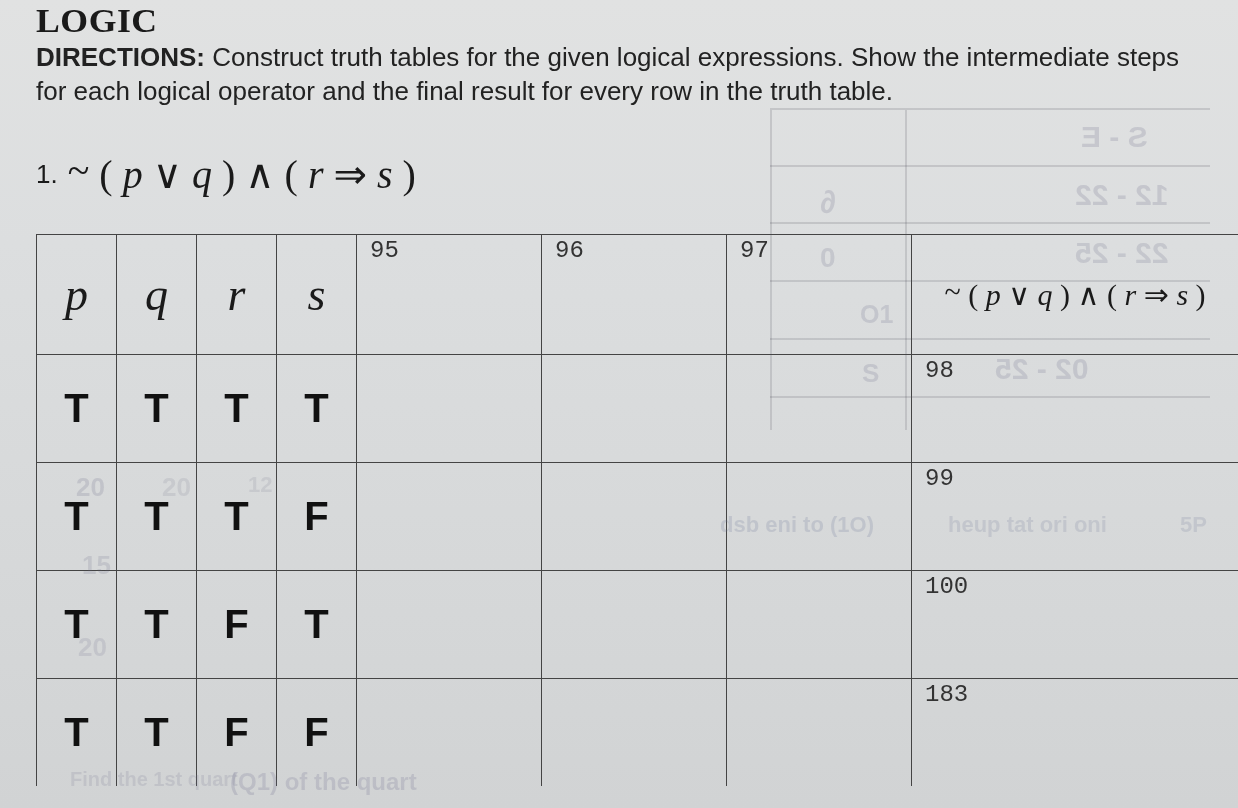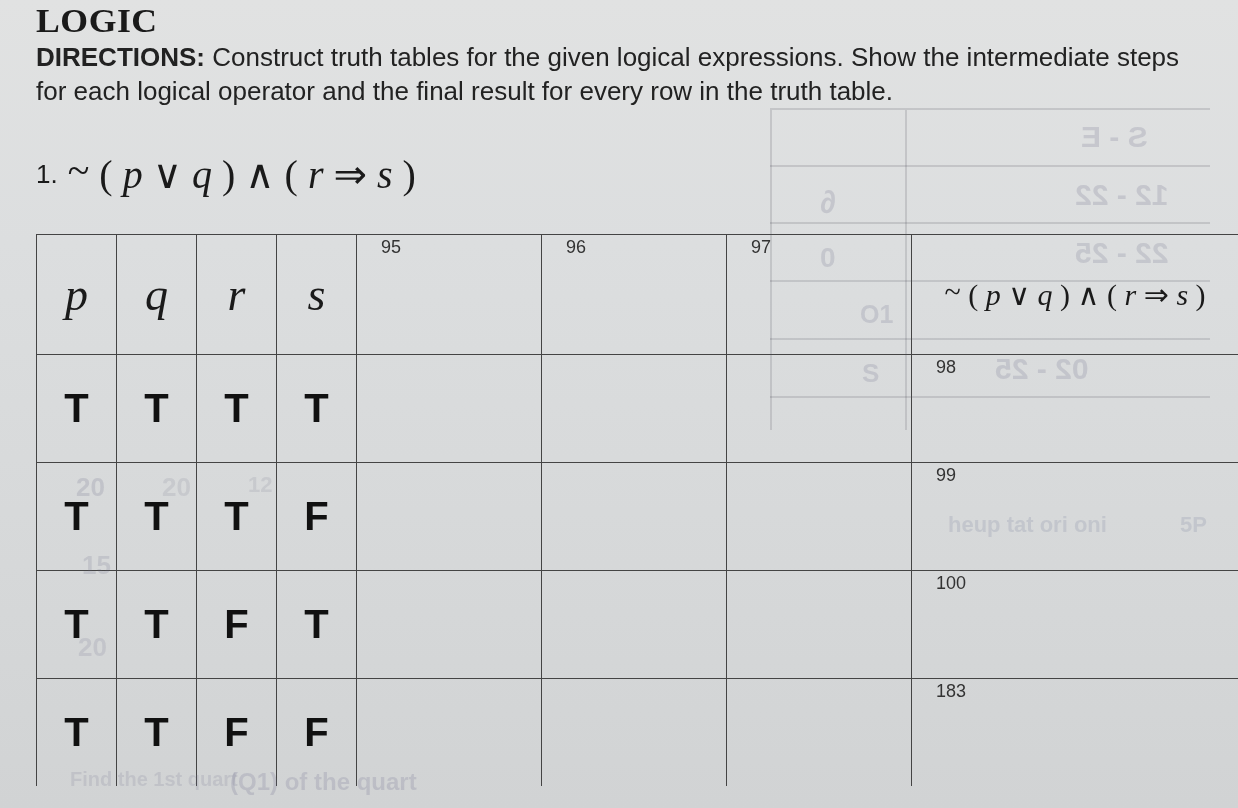--- a/index.html
+++ b/index.html
@@ -15,21 +15,21 @@
   .num{font-family:Arial,Helvetica,sans-serif;font-size:26px;display:inline-block;vertical-align:middle;margin-right:6px}
   .expr{font-family:'Times New Roman',serif;font-style:italic;font-size:40px;display:inline-block;vertical-align:middle}
   .expr .sym{font-style:normal}
   .expr .tilde{font-style:normal;position:relative;top:-4px}
   .tbl{border-collapse:collapse;margin-top:36px;width:1202px;table-layout:fixed}
   .tbl td,.tbl th{border:1.5px solid #444;box-sizing:border-box;position:relative;background:rgba(255,255,255,0.02)}
   .tbl .var-row td{height:120px}
   .tbl .drow td{height:108px}
   .var{font-family:'Times New Roman',serif;font-style:italic;font-size:46px;text-align:center}
   .tf{font-family:Arial,Helvetica,sans-serif;font-weight:700;font-size:40px;text-align:center;color:#111}
-  .small-label{position:absolute;top:2px;left:24px;font-family:Liberation Sans, sans-serif;font-size:18px;color:#333;font-style:normal}
+  .small-label{position:absolute;top:2px;left:13px;font-family:Liberation Mono, monospace;font-size:24px;color:#333;font-style:normal}
   .fexpr{font-family:'Times New Roman',serif;font-style:italic;font-size:30px;text-align:center}
   .fexpr .sym{font-style:normal}
   .fexpr .tilde{font-style:normal;position:relative;top:-3px}
   
   .ghost{position:absolute;font-family:Arial,Helvetica,sans-serif;color:rgba(90,90,120,0.18);font-weight:700;pointer-events:none;user-select:none}
   .g-reverse{transform:scaleX(-1)}
   
   .bgline{position:absolute;background:rgba(80,80,90,0.18);pointer-events:none}
 </style>
 </head>
@@ -49,20 +49,21 @@
   <div class="ghost g-reverse" style="right:90px;top:120px;font-size:30px">S - E</div>
   <div class="ghost g-reverse" style="right:70px;top:178px;font-size:30px">12 - 22</div>
   <div class="ghost g-reverse" style="right:70px;top:236px;font-size:30px">22 - 25</div>
   <div class="ghost g-reverse" style="right:150px;top:352px;font-size:30px">02 - 25</div>
   <div class="ghost" style="left:820px;top:184px;font-size:32px;font-style:italic">∂</div>
   <div class="ghost" style="left:820px;top:242px;font-size:28px">0</div>
   <div class="ghost" style="left:860px;top:300px;font-size:25px">O1</div>
   <div class="ghost" style="left:862px;top:358px;font-size:26px">S</div>
   <div class="ghost" style="left:230px;top:768px;font-size:24px;color:rgba(110,110,140,0.22)">(Q1) of the quart</div>
   <div class="ghost" style="left:70px;top:768px;font-size:20px;color:rgba(110,110,140,0.18)">Find the 1st quart</div>
+  <div class="ghost" style="left:720px;top:512px;font-size:22px;color:rgba(110,120,150,0.22)">dsb eni to (1O)</div>
   <div class="ghost" style="left:948px;top:512px;font-size:22px;color:rgba(110,120,150,0.20)">heup tat ori oni</div>
   <div class="ghost" style="left:1180px;top:512px;font-size:22px;color:rgba(110,120,150,0.20)">5P</div>
   <div class="ghost" style="left:76px;top:472px;font-size:26px">20</div>
   <div class="ghost" style="left:82px;top:550px;font-size:26px;color:rgba(100,100,130,0.18)">15</div>
   <div class="ghost" style="left:78px;top:632px;font-size:26px;color:rgba(100,100,130,0.16)">20</div>
   <div class="ghost" style="left:162px;top:472px;font-size:26px;color:rgba(100,100,130,0.14)">20</div>
   <div class="ghost" style="left:248px;top:472px;font-size:22px;color:rgba(100,100,130,0.14)">12</div>
 
   <div class="title">LOGIC</div>
 

